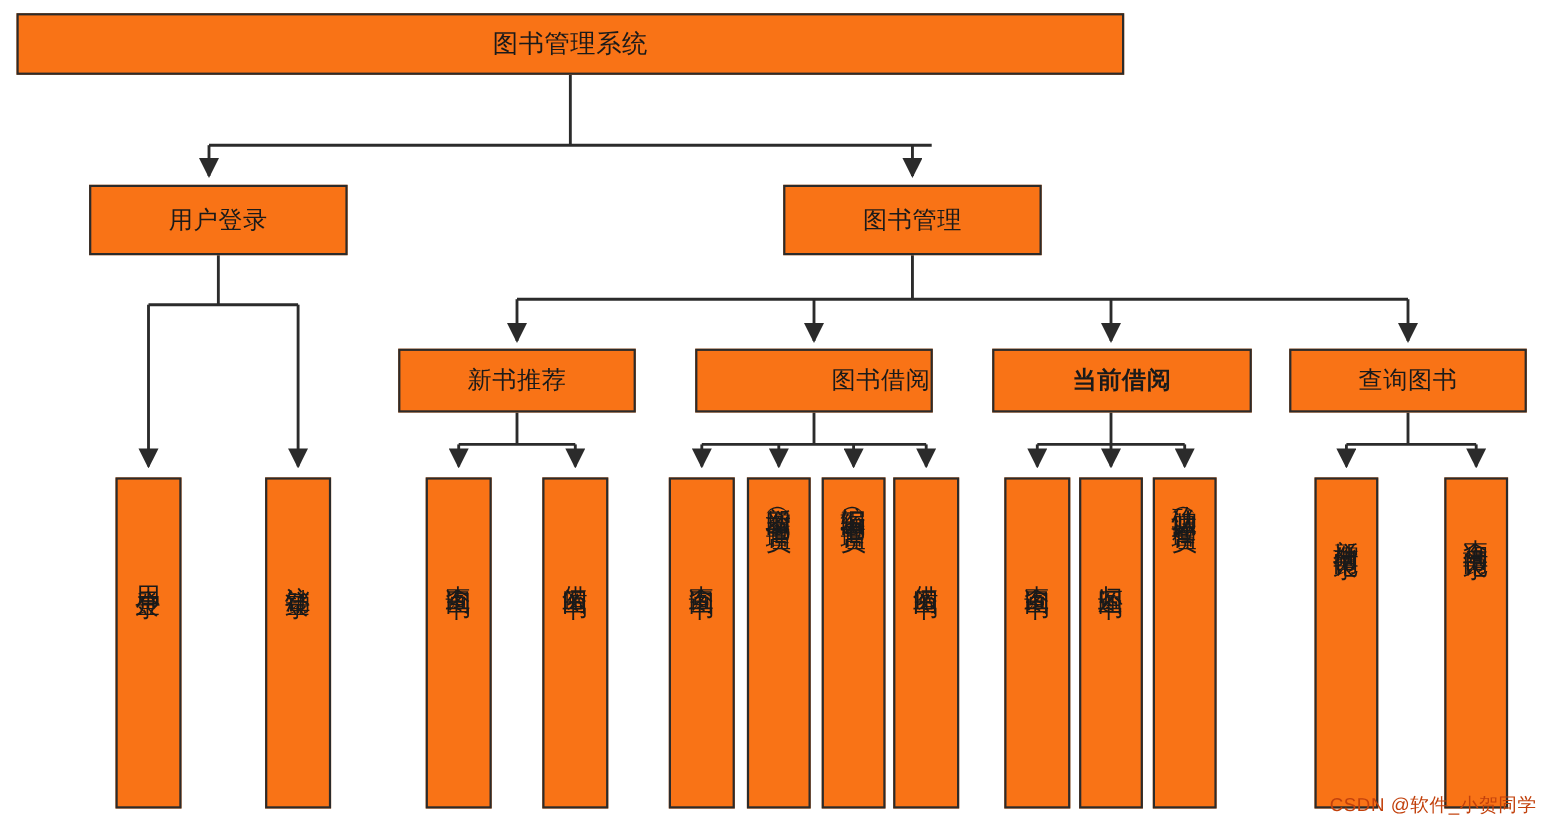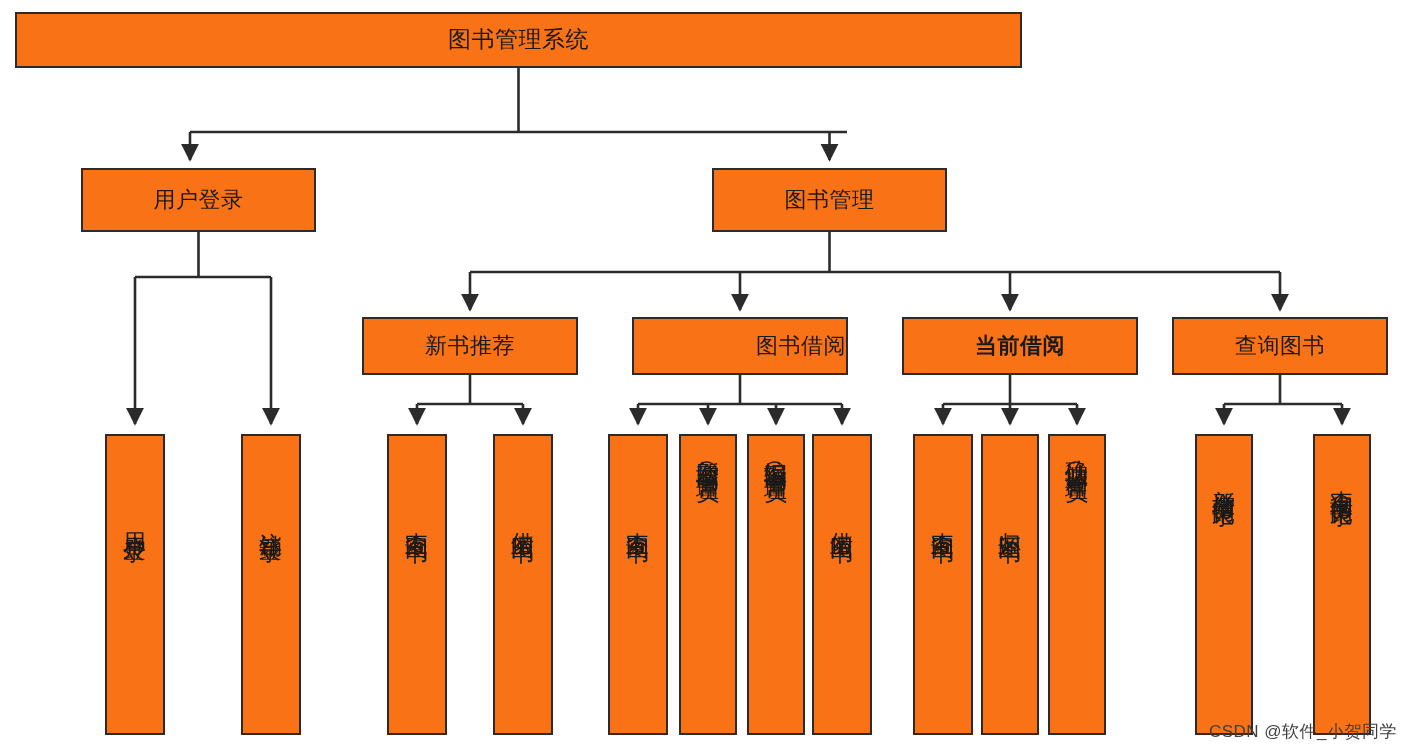--- a/index.html
+++ b/index.html
@@ -71,21 +71,21 @@
     letter-spacing: 3px;
     white-space: nowrap;
   }
 
   
   #watermark {
     position: absolute;
     right: 8px;
     bottom: 4px;
     font-size: 17px;
-    color: #404040;
+    color: #c2410c;
     letter-spacing: 0.5px;
     z-index: 5;
     white-space: nowrap;
   }
 </style>
 </head>
 <body>
 
 <div id="diagram">
 

